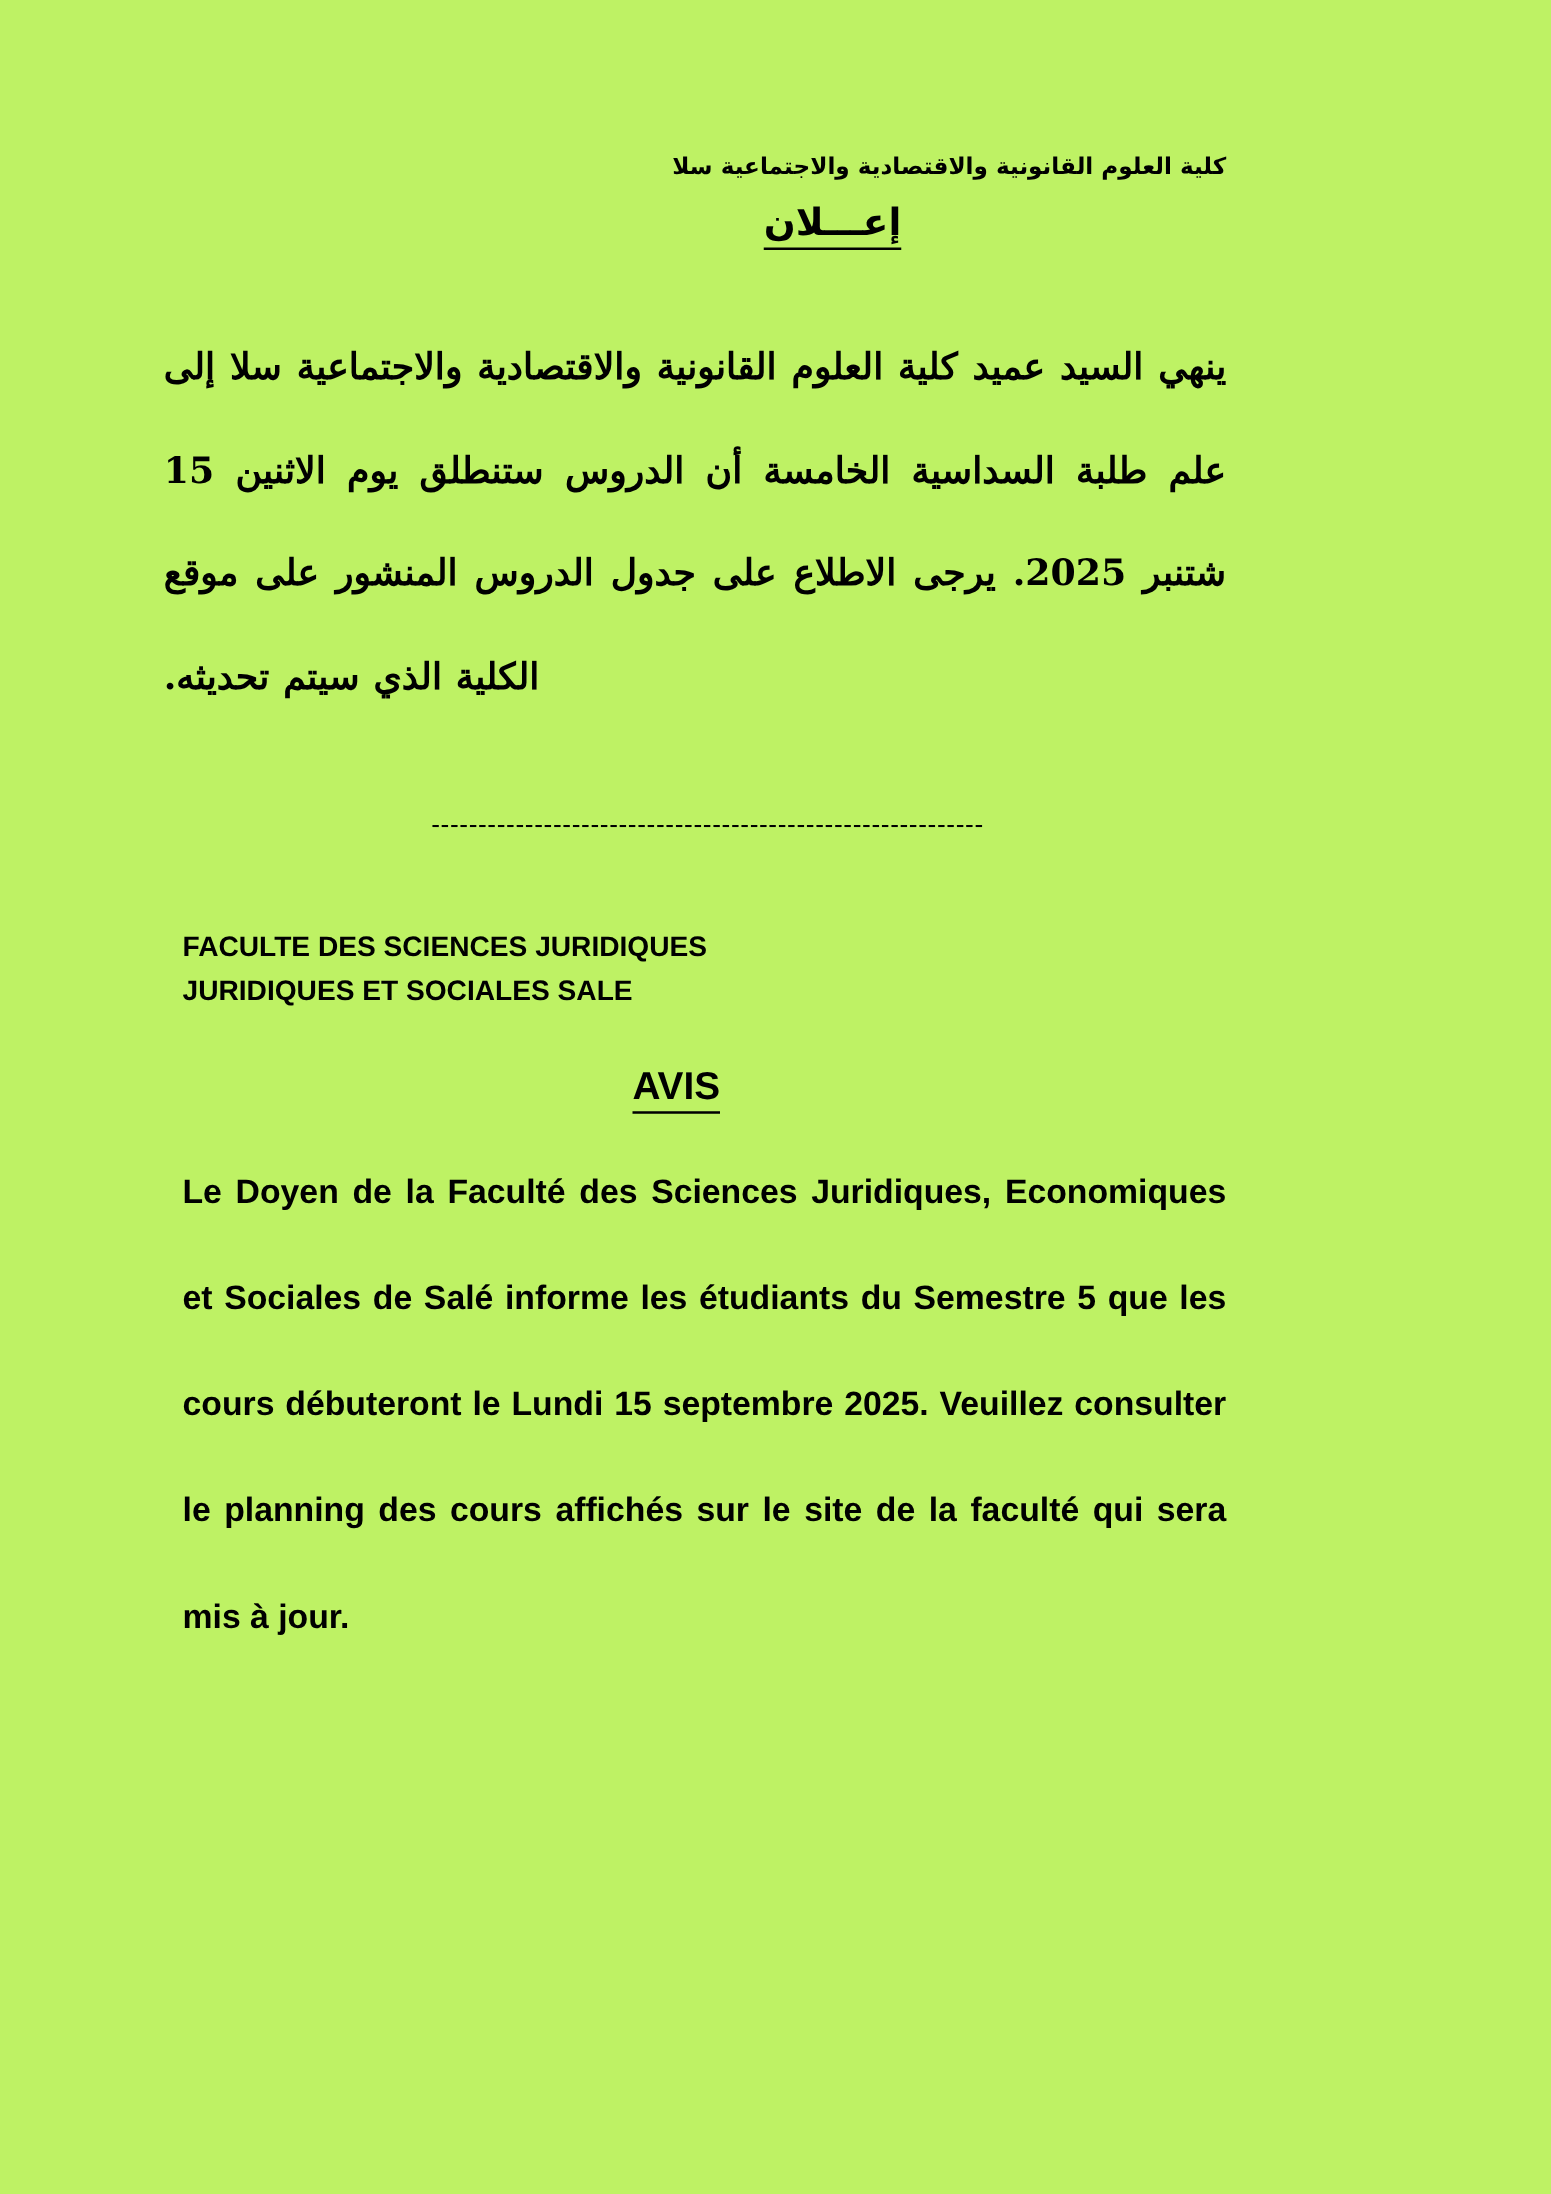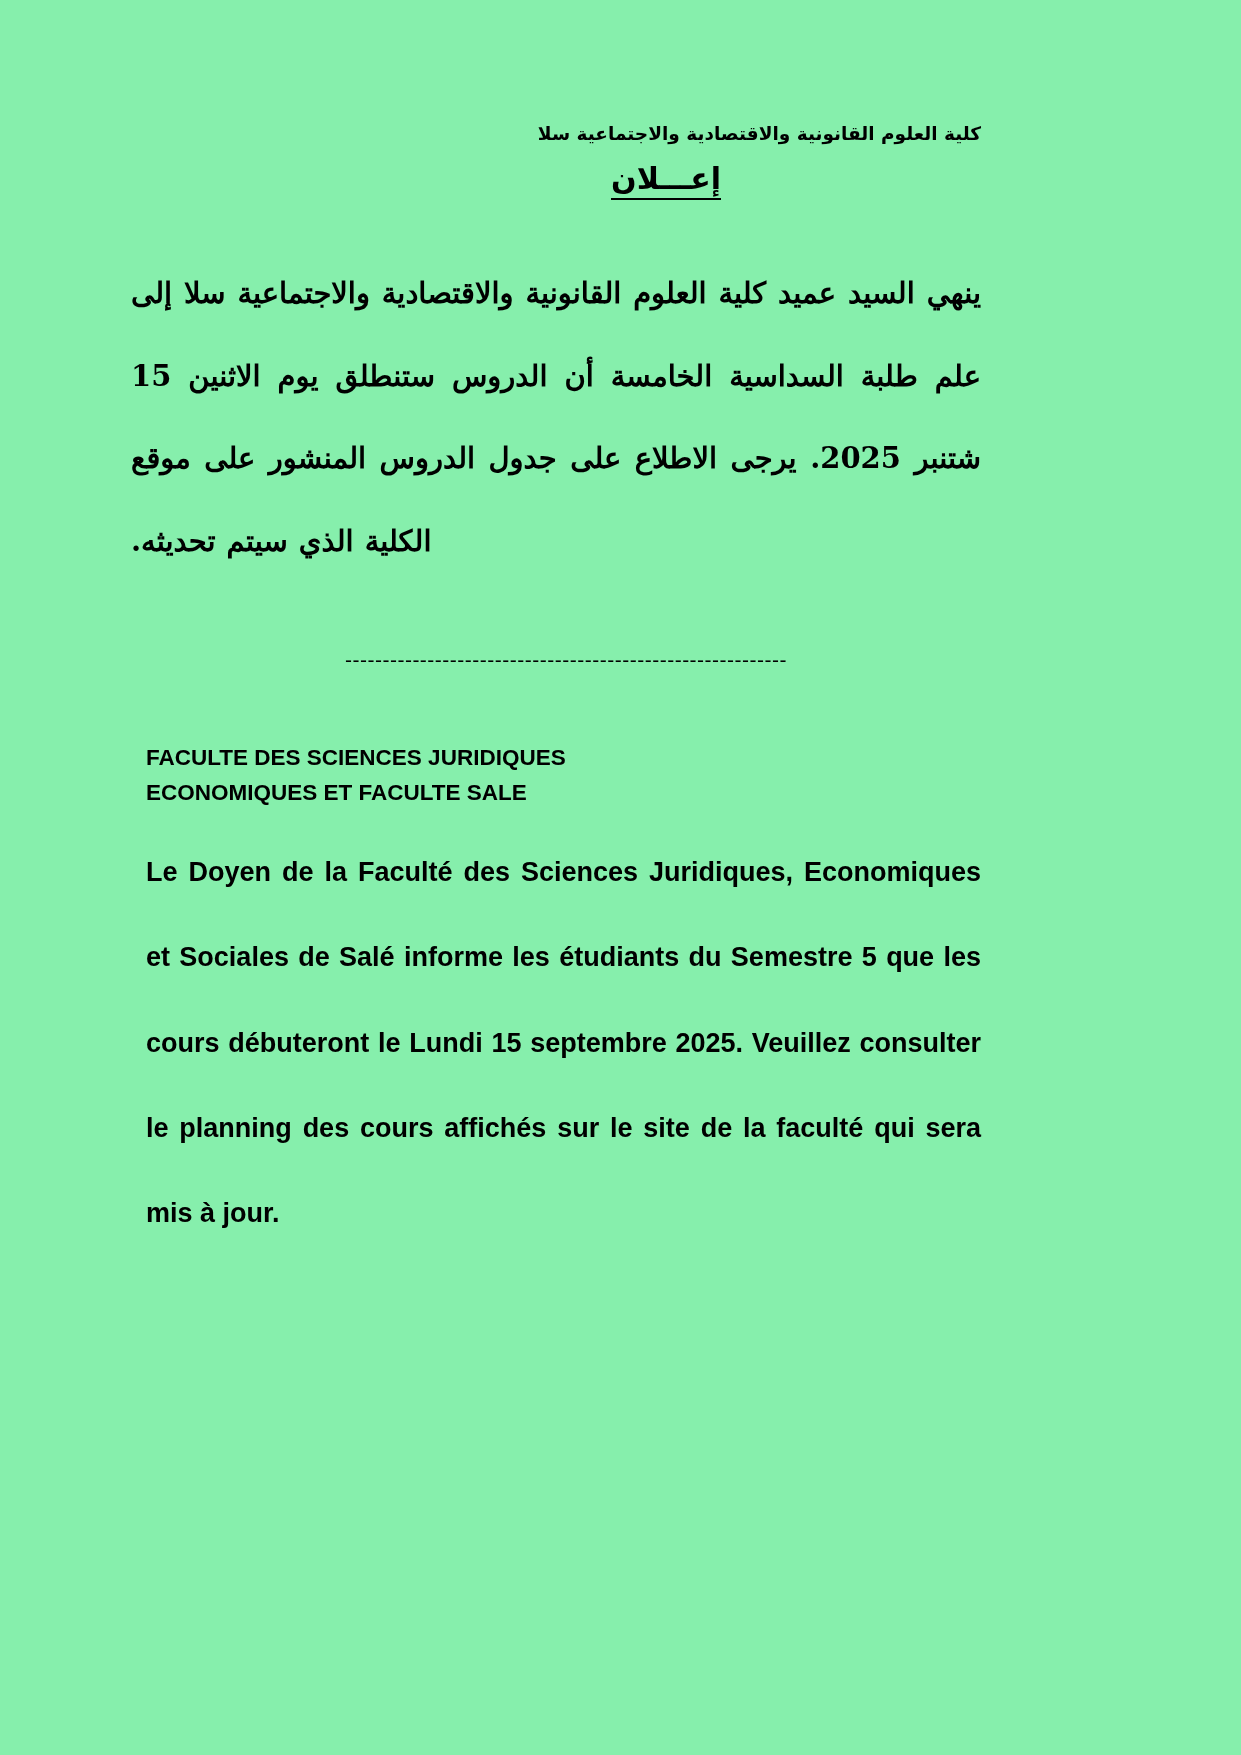--- a/index.html
+++ b/index.html
@@ -11,21 +11,21 @@
   body {
     font-family: "Liberation Serif", "DejaVu Serif", serif;
     color: #000000;
     -webkit-font-smoothing: antialiased;
   }
   .page {
     position: relative;
     width: 1241px;
     height: 1755px;
     margin: 0 auto;
-    background: #86efac;
+    background: #bef264;
     overflow: hidden;
     box-sizing: border-box;
   }
   .content {
     position: absolute;
     left: 131px;
     top: 0;
     width: 850px;
   }
 
@@ -147,21 +147,24 @@
       <p class="ar-body">ينهي السيد عميد كلية العلوم القانونية والاقتصادية والاجتماعية سلا إلى علم طلبة السداسية الخامسة أن الدروس ستنطلق يوم الاثنين 15 شتنبر 2025. يرجى الاطلاع على جدول الدروس المنشور على موقع الكلية الذي سيتم تحديثه.</p>
     </section>
 
     <div class="separator-row">
       <span class="separator">-----------------------------------------------------------</span>
     </div>
 
     <section class="fr-block">
       <div class="fr-header">
         <span class="line1">FACULTE DES SCIENCES JURIDIQUES</span>
-        <span class="line2">ECONOMIQUES ET FACULTE SALE</span>
+        <span class="line2">JURIDIQUES ET SOCIALES SALE</span>
       </div>
 
+      <div class="fr-title-row">
+        <span class="fr-title">AVIS</span>
+      </div>
 
       <p class="fr-body">Le Doyen de la Faculté des Sciences Juridiques, Economiques et Sociales de Salé informe les étudiants du Semestre 5 que les cours débuteront le Lundi 15 septembre 2025. Veuillez consulter le planning des cours affichés sur le site de la faculté qui sera mis à jour.</p>
     </section>
 
   </div>
 </div>
 
 </body></html>

